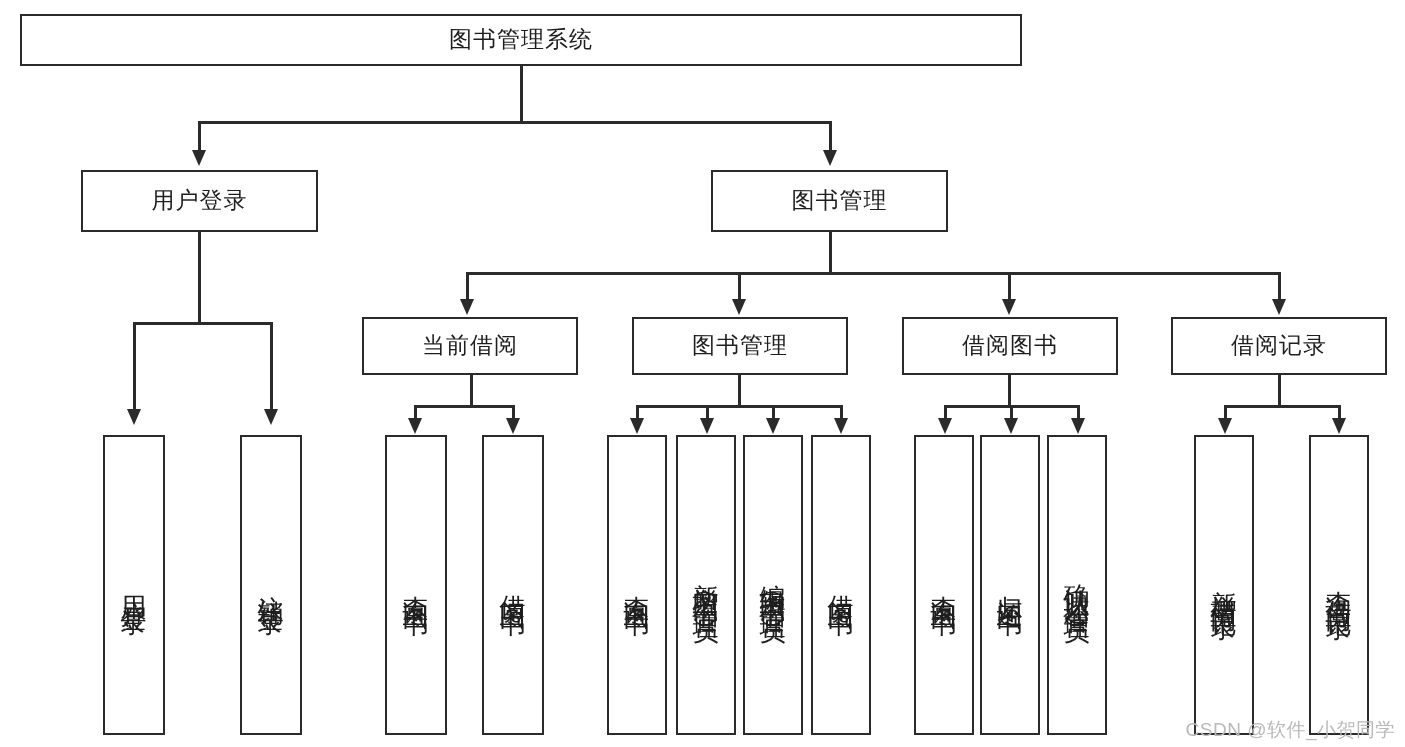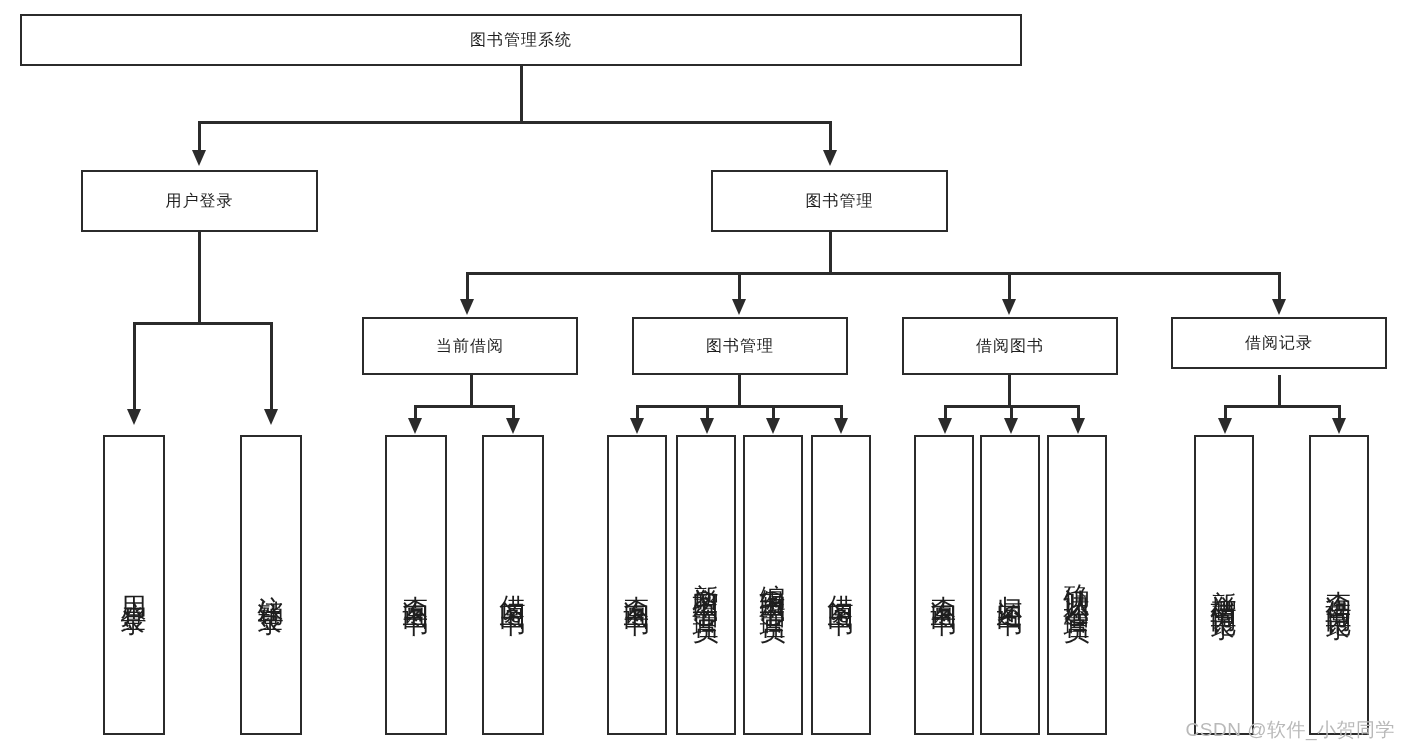--- a/index.html
+++ b/index.html
@@ -22,21 +22,21 @@
     box-sizing: border-box;
     border: 2.5px solid #2b2b2b;
     background: #ffffff;
     display: flex;
     align-items: center;
     justify-content: center;
     color: #1e1e1e;
     z-index: 3;
   }
   .node.horiz {
-    font-size: 16px;
+    font-size: 23px;
     letter-spacing: 1px;
     line-height: 1.2;
   }
   .node.vert {
     writing-mode: vertical-rl;
     text-orientation: upright;
     font-size: 26px;
     letter-spacing: 5px;
     line-height: 1.0;
     padding: 4px 0;
@@ -115,21 +115,21 @@
 
   <div class="node horiz" style="left:362px; top:317px; width:216px; height:58px;">
     <span>当前借阅</span>
   </div>
   <div class="node horiz" style="left:632px; top:317px; width:216px; height:58px;">
     <span>图书管理</span>
   </div>
   <div class="node horiz" style="left:902px; top:317px; width:216px; height:58px;">
     <span>借阅图书</span>
   </div>
-  <div class="node horiz" style="left:1171px; top:317px; width:216px; height:52px;">
+  <div class="node horiz" style="left:1171px; top:317px; width:216px; height:58px;">
     <span>借阅记录</span>
   </div>
 
   <div class="edge v" style="left:470px; top:375px; height:30px;"></div>
   <div class="edge h" style="left:414px; top:405px; width:100px;"></div>
   <div class="edge v" style="left:414px; top:405px; height:14px;"></div>
   <div class="arrow" style="left:408px; top:418px;"></div>
   <div class="edge v" style="left:512px; top:405px; height:14px;"></div>
   <div class="arrow" style="left:506px; top:418px;"></div>
 

